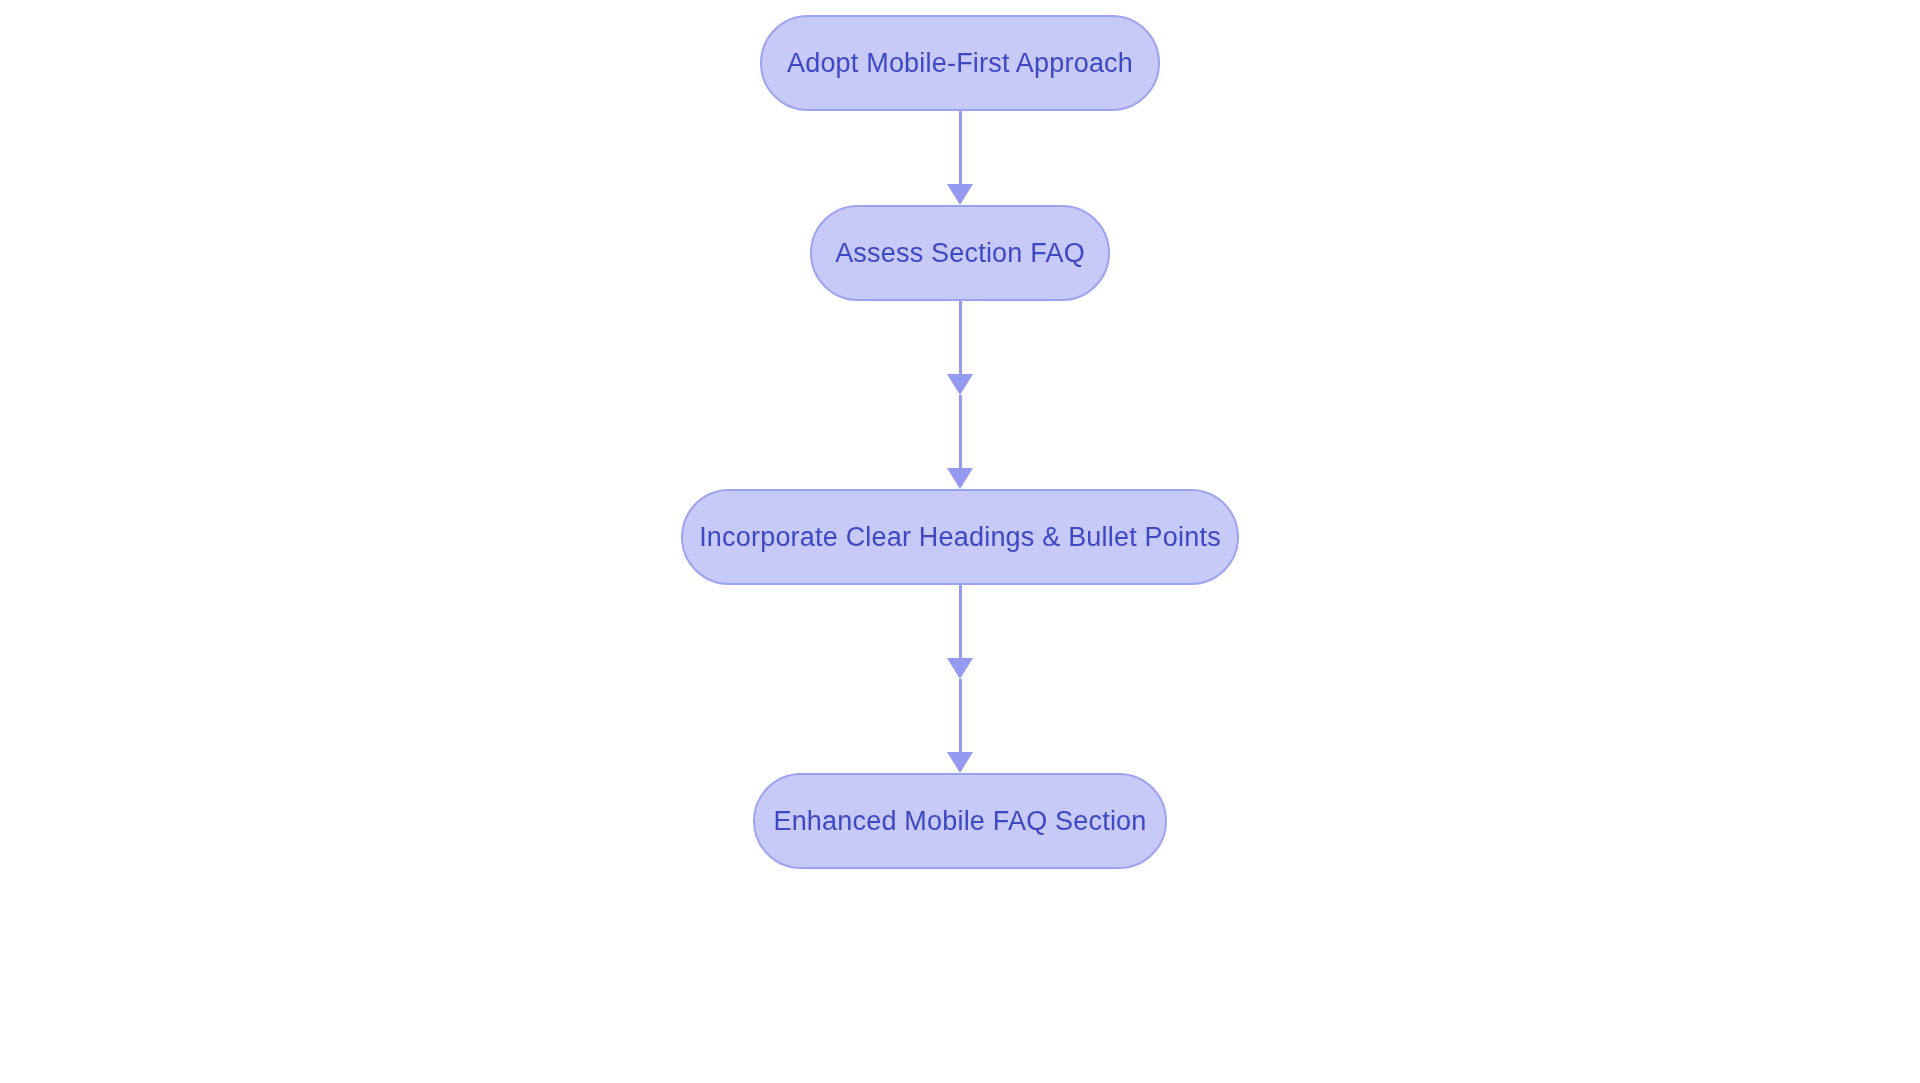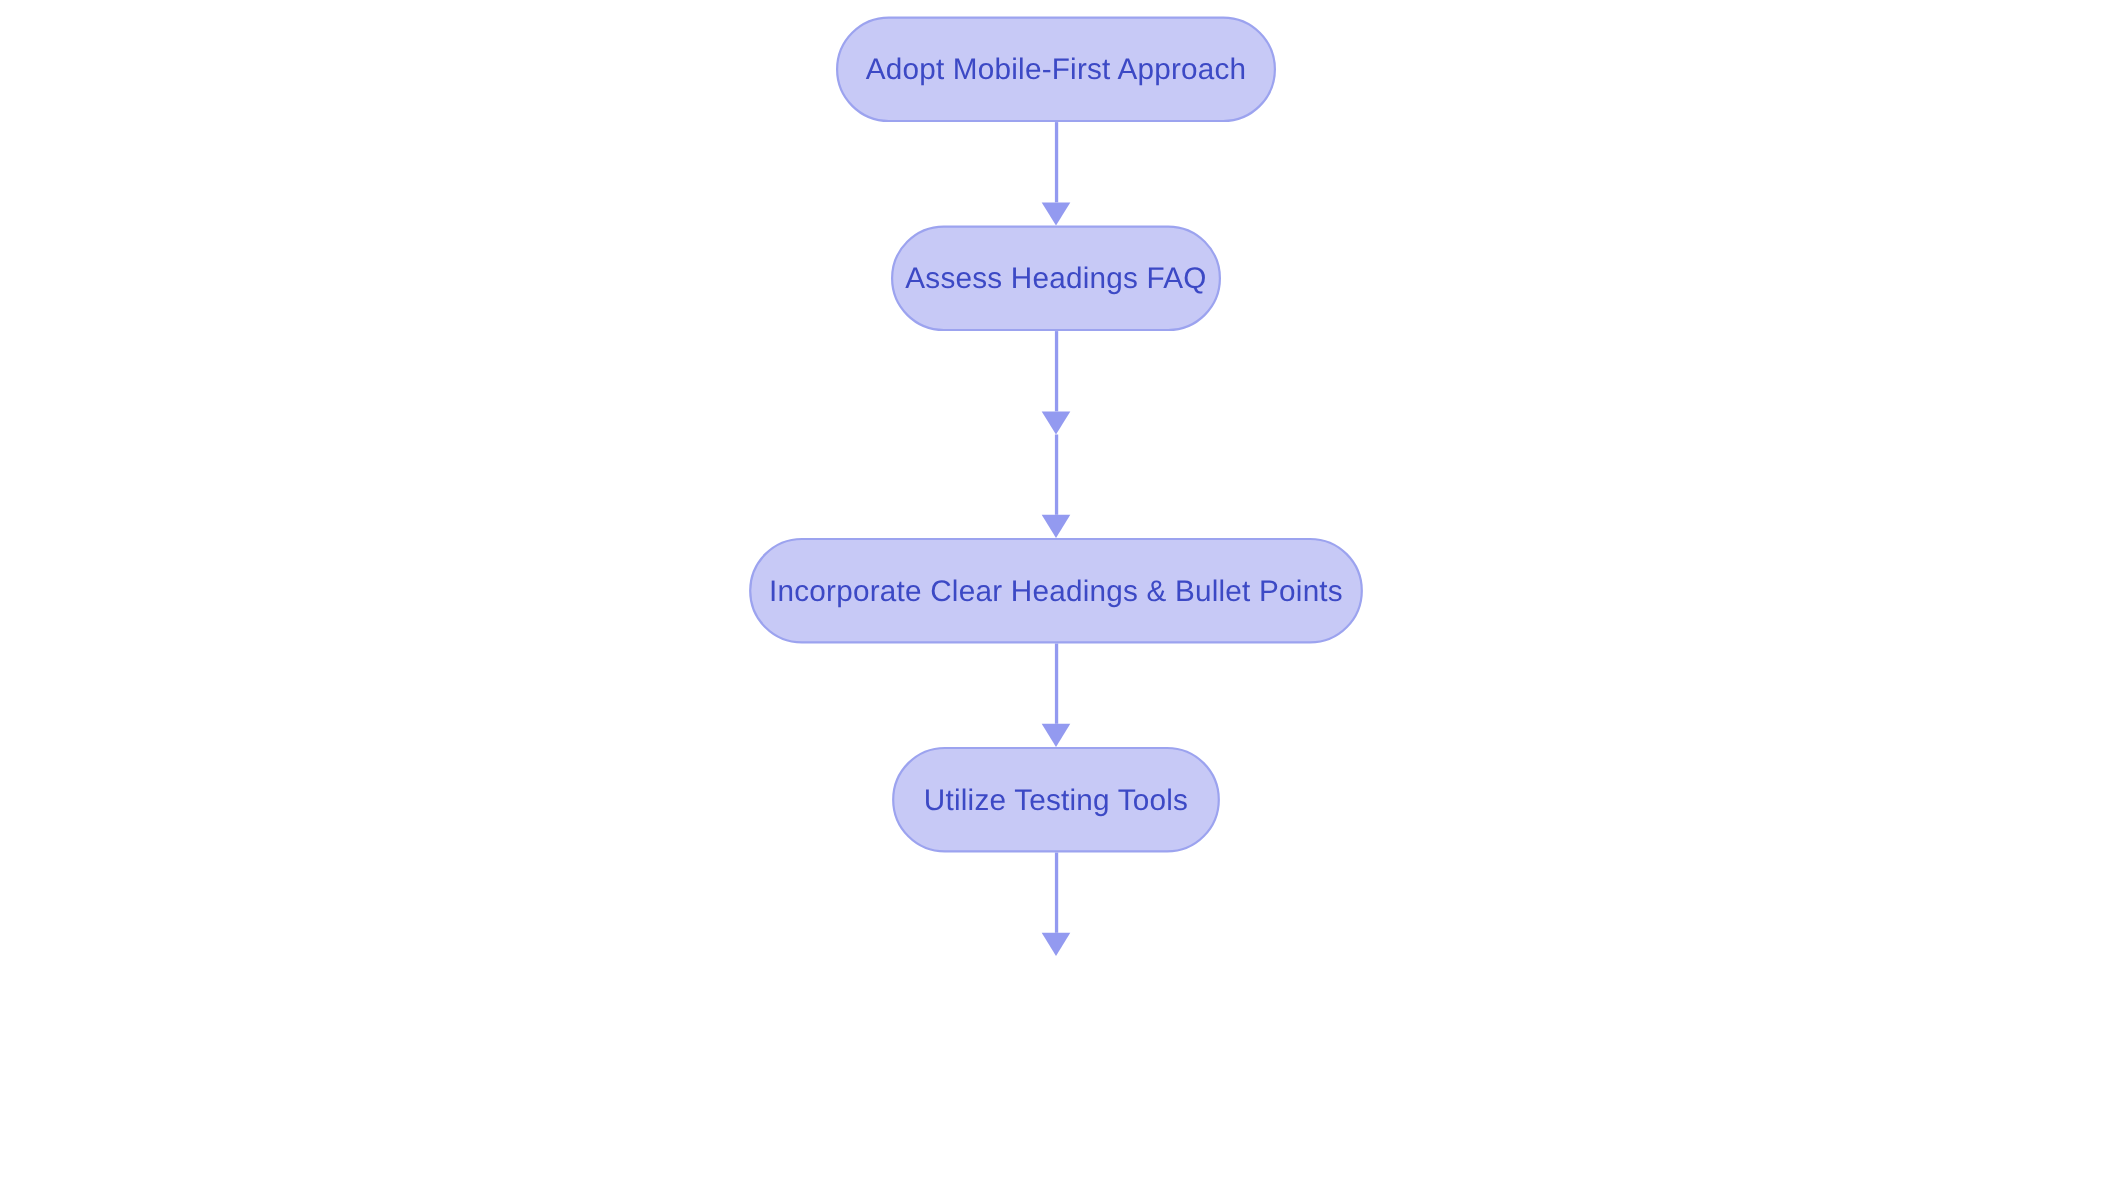--- a/index.html
+++ b/index.html
@@ -74,21 +74,21 @@
   <div class="node n1">
     <span>Adopt Mobile-First Approach</span>
   </div>
 
   <div class="arrow">
     <div class="shaft"></div>
     <div class="head"></div>
   </div>
 
   <div class="node n2">
-    <span>Assess Headings FAQ</span>
+    <span>Assess Section FAQ</span>
   </div>
 
   <div class="arrow">
     <div class="shaft"></div>
     <div class="head"></div>
   </div>
 
 
   <div class="arrow">
     <div class="shaft"></div>
@@ -97,23 +97,23 @@
 
   <div class="node n4">
     <span>Incorporate Clear Headings &amp; Bullet Points</span>
   </div>
 
   <div class="arrow">
     <div class="shaft"></div>
     <div class="head"></div>
   </div>
 
-  <div class="node n5">
-    <span>Utilize Testing Tools</span>
-  </div>
 
   <div class="arrow">
     <div class="shaft"></div>
     <div class="head"></div>
   </div>
 
+  <div class="node n6">
+    <span>Enhanced Mobile FAQ Section</span>
+  </div>
 
 </div>
 
 </body></html>

